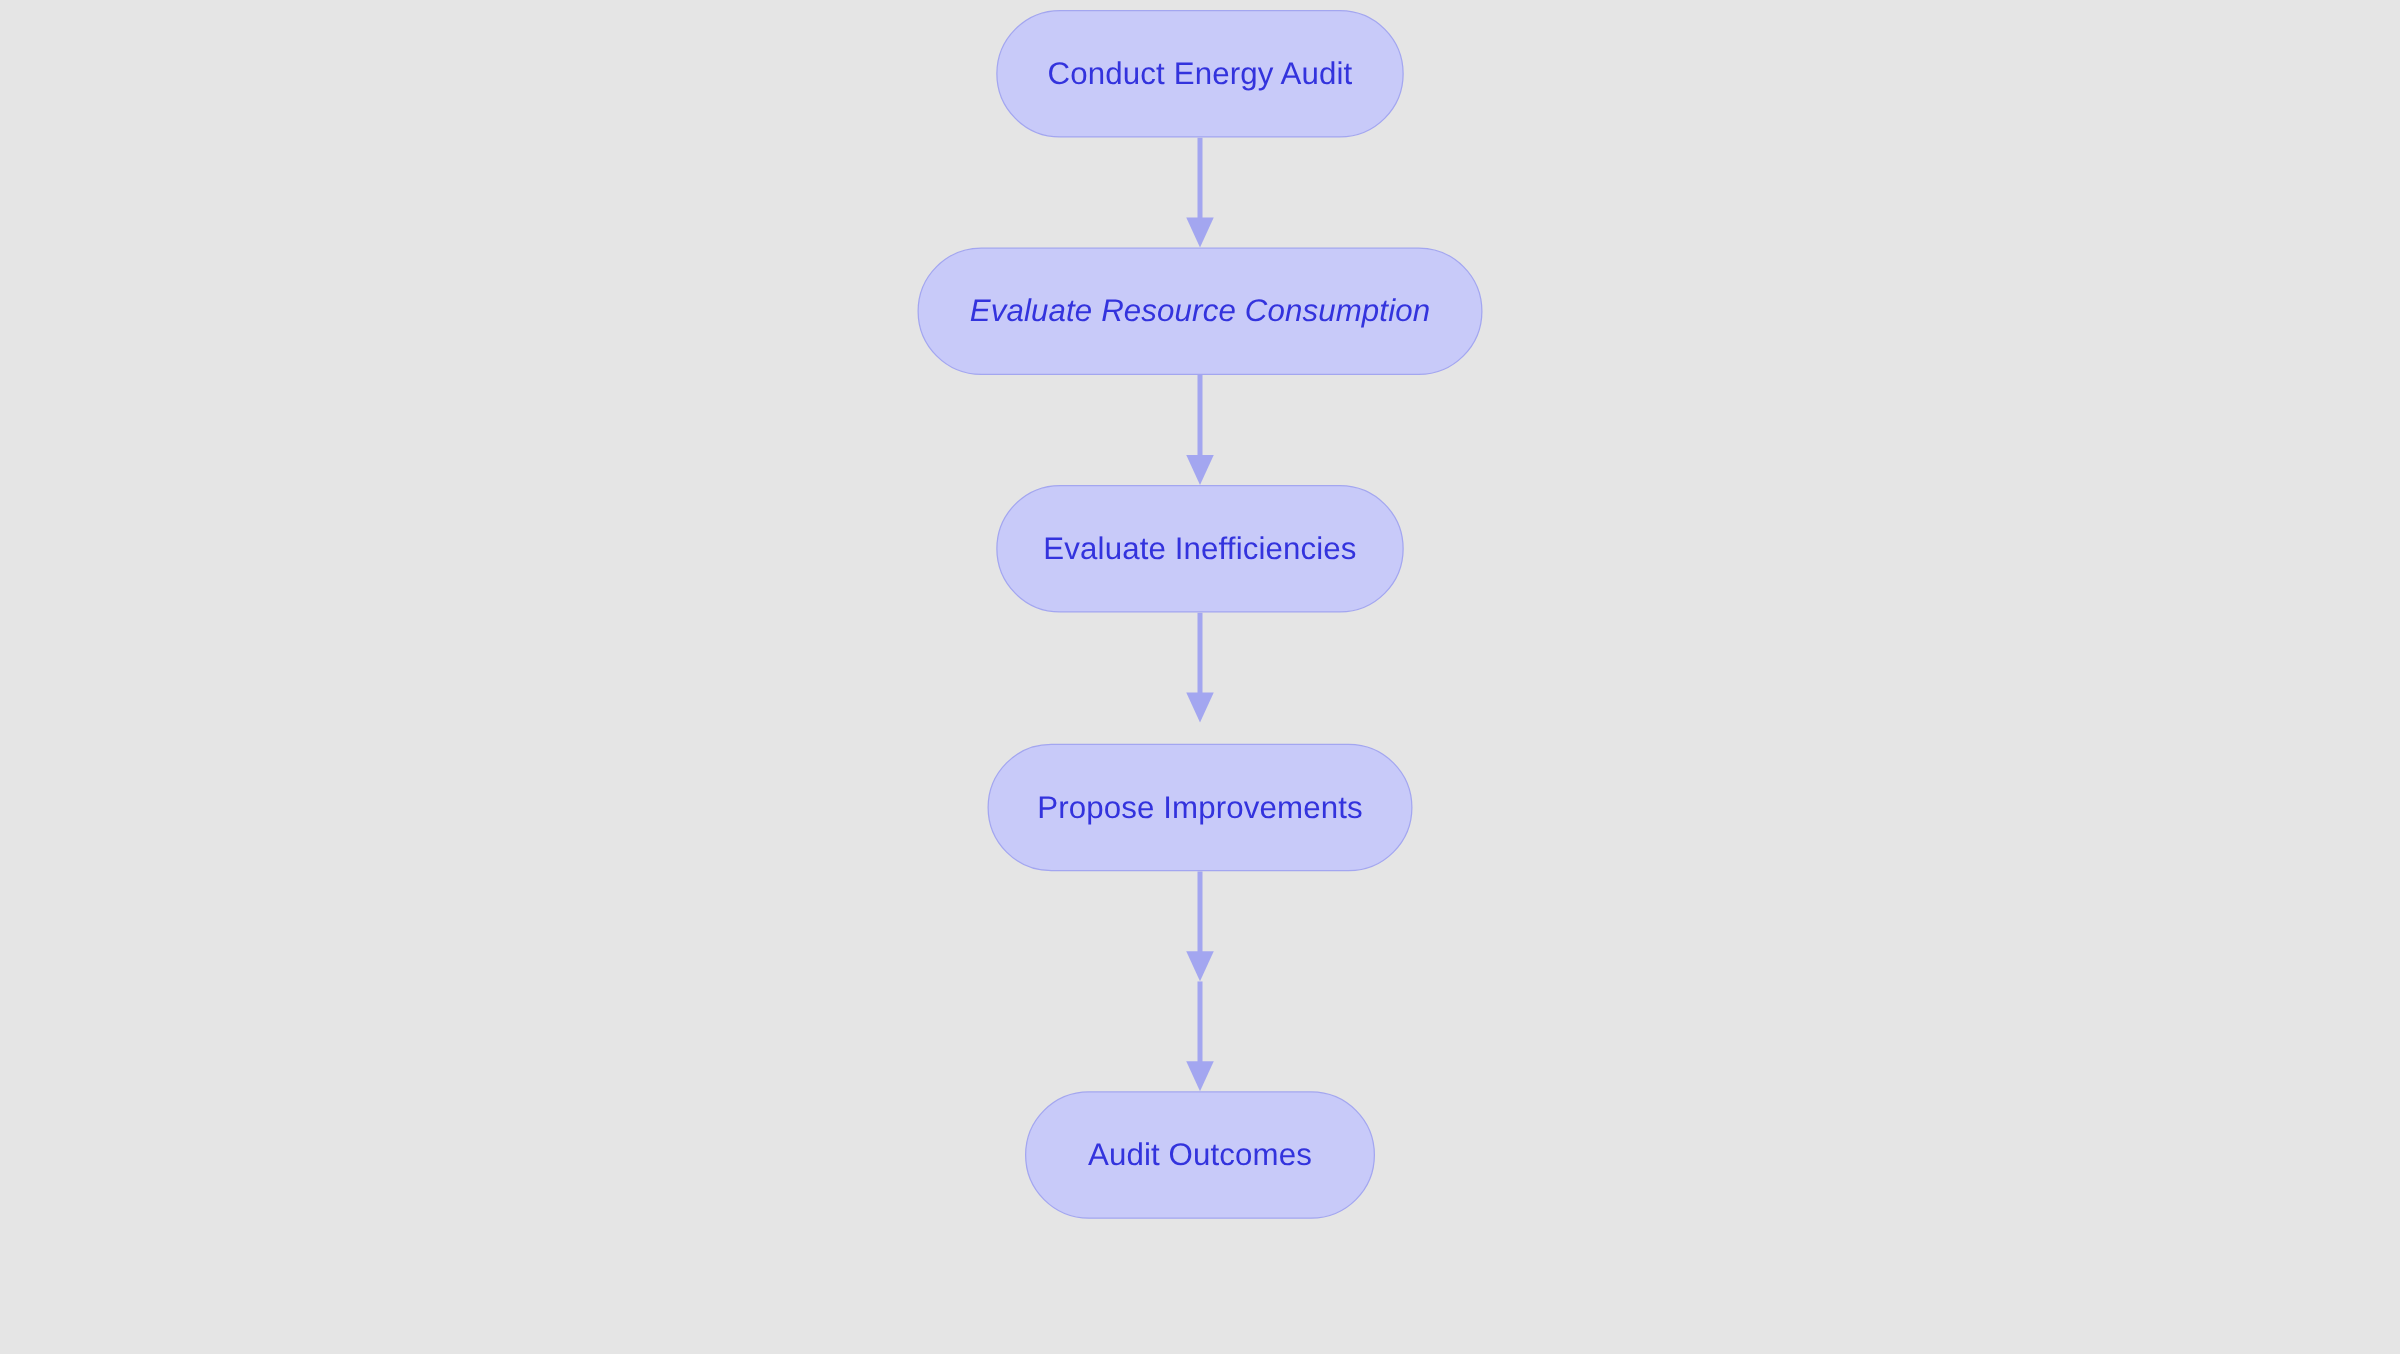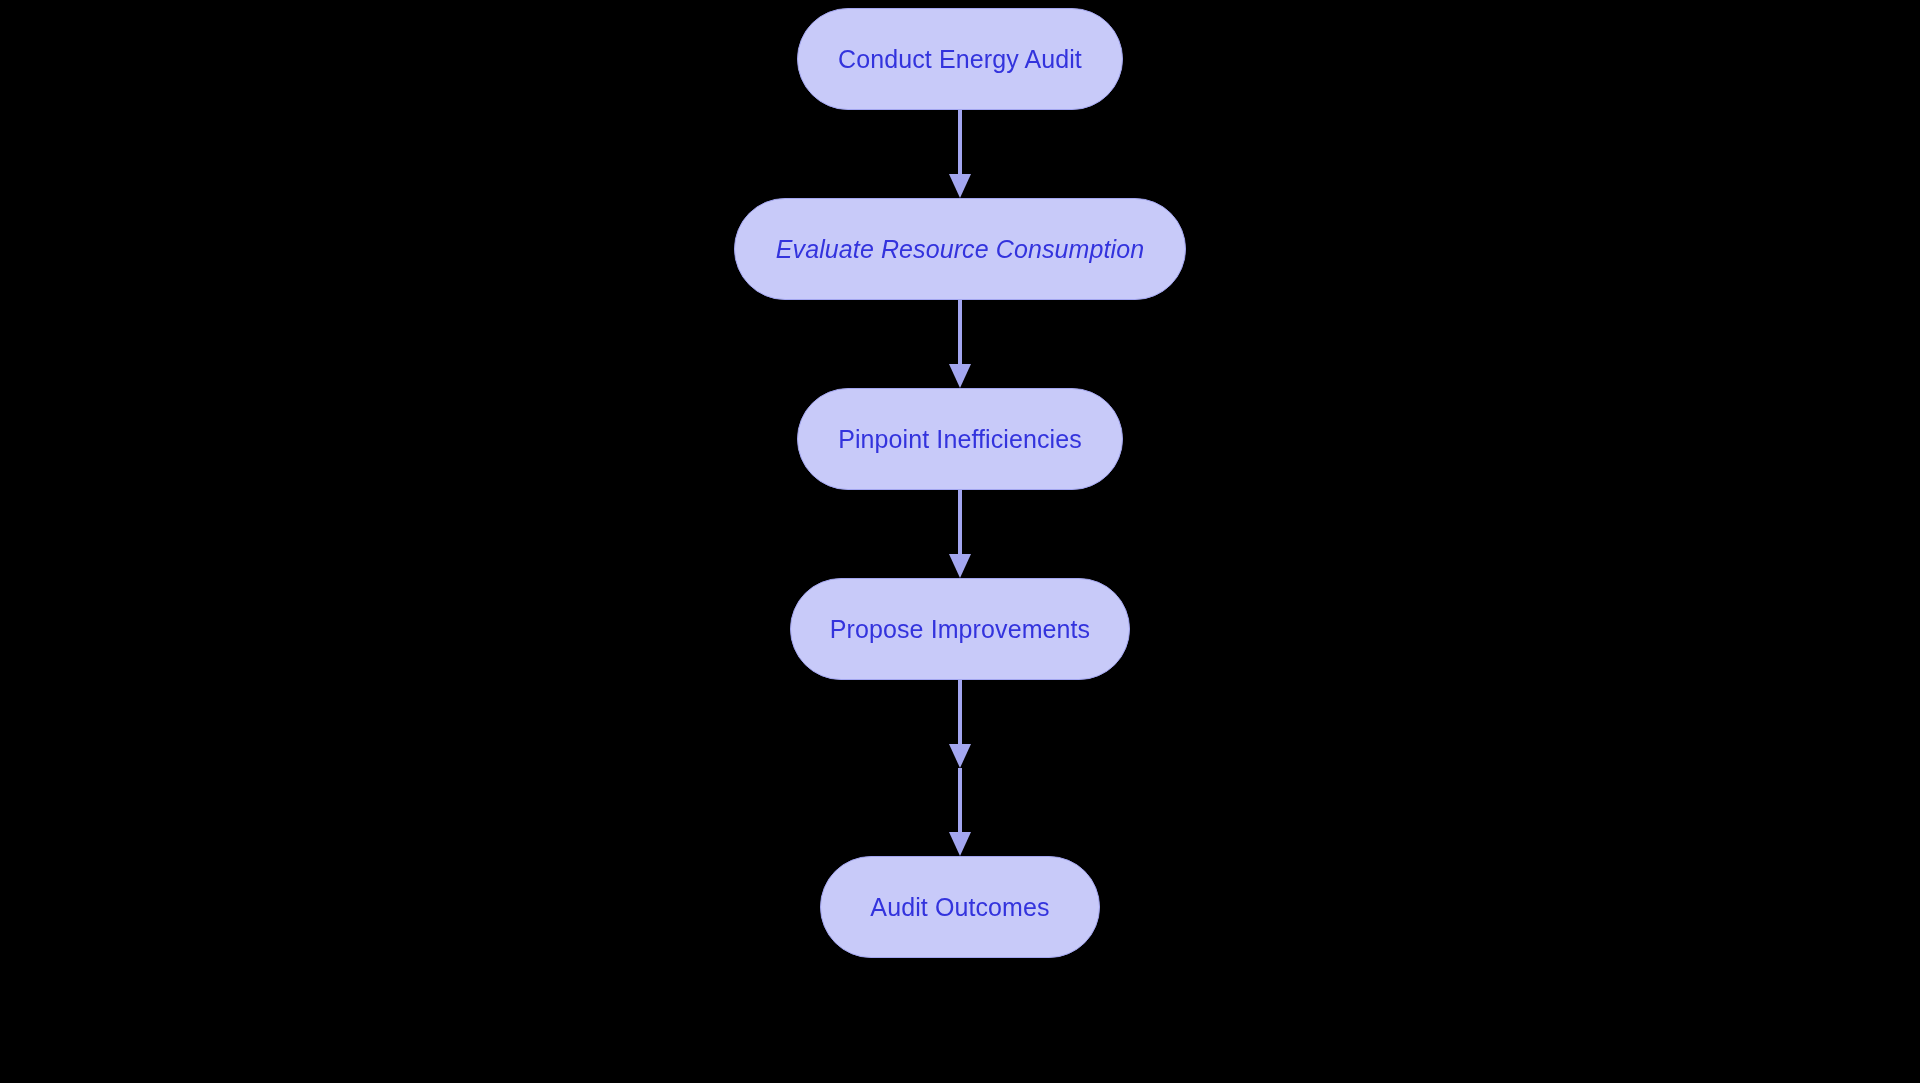--- a/index.html
+++ b/index.html
@@ -9,21 +9,21 @@
     height:1083px;
     background:#ffffff;
     font-family:"Liberation Sans", sans-serif;
     overflow:hidden;
   }
 
   #flowchart-canvas {
     position:relative;
     width:1920px;
     height:1083px;
-    background:#000000;
+    background:#e5e5e5;
   }
 
   .flow-column {
     position:absolute;
     left:0;
     top:0;
     width:1920px;
     height:1083px;
     display:flex;
     flex-direction:column;
@@ -81,29 +81,29 @@
     <div class="flow-node" style="width:452px;font-style:italic;">
       <span class="flow-node-label">Evaluate Resource Consumption</span>
     </div>
 
     <svg class="flow-connector" viewBox="0 0 26 88">
       <line x1="13" y1="0" x2="13" y2="68" stroke="#a3a6f0" stroke-width="4"></line>
       <polygon points="13,88 2,64 24,64" fill="#a3a6f0"></polygon>
     </svg>
 
     <div class="flow-node" style="width:326px;">
-      <span class="flow-node-label">Pinpoint Inefficiencies</span>
+      <span class="flow-node-label">Evaluate Inefficiencies</span>
     </div>
 
     <svg class="flow-connector" viewBox="0 0 26 88">
       <line x1="13" y1="0" x2="13" y2="68" stroke="#a3a6f0" stroke-width="4"></line>
       <polygon points="13,88 2,64 24,64" fill="#a3a6f0"></polygon>
     </svg>
 
-    <div class="flow-node" style="width:340px;">
+    <div class="flow-node" style="width:340px;margin-top:17px;">
       <span class="flow-node-label">Propose Improvements</span>
     </div>
 
     <svg class="flow-connector" viewBox="0 0 26 88">
       <line x1="13" y1="0" x2="13" y2="68" stroke="#a3a6f0" stroke-width="4"></line>
       <polygon points="13,88 2,64 24,64" fill="#a3a6f0"></polygon>
     </svg>
 
 
     <svg class="flow-connector" viewBox="0 0 26 88">

